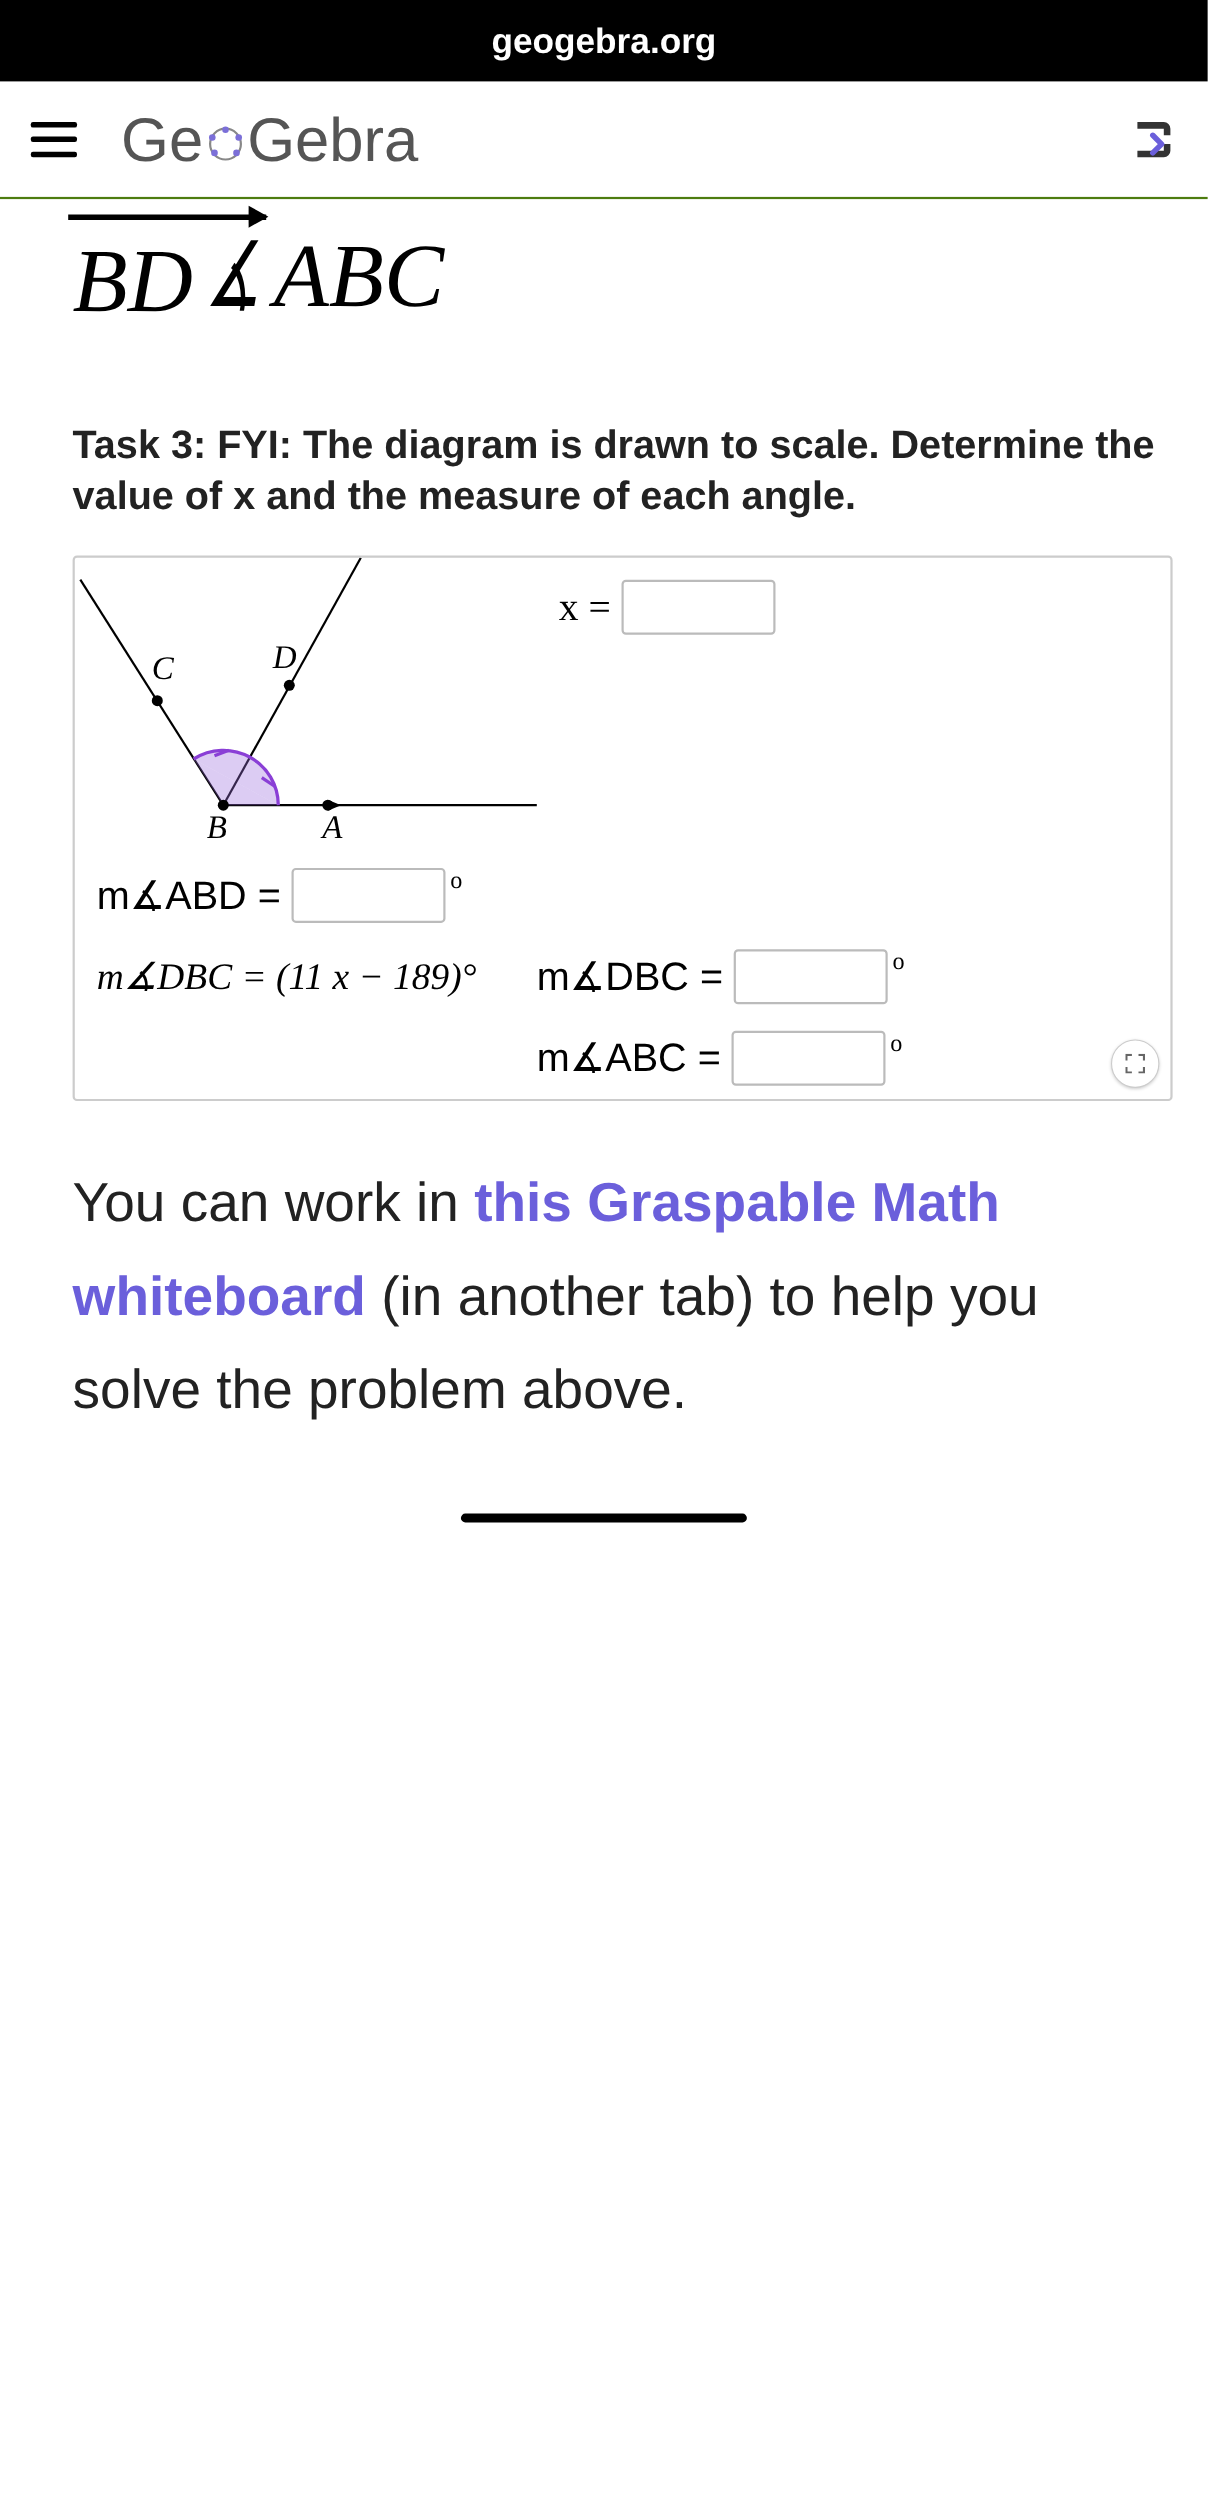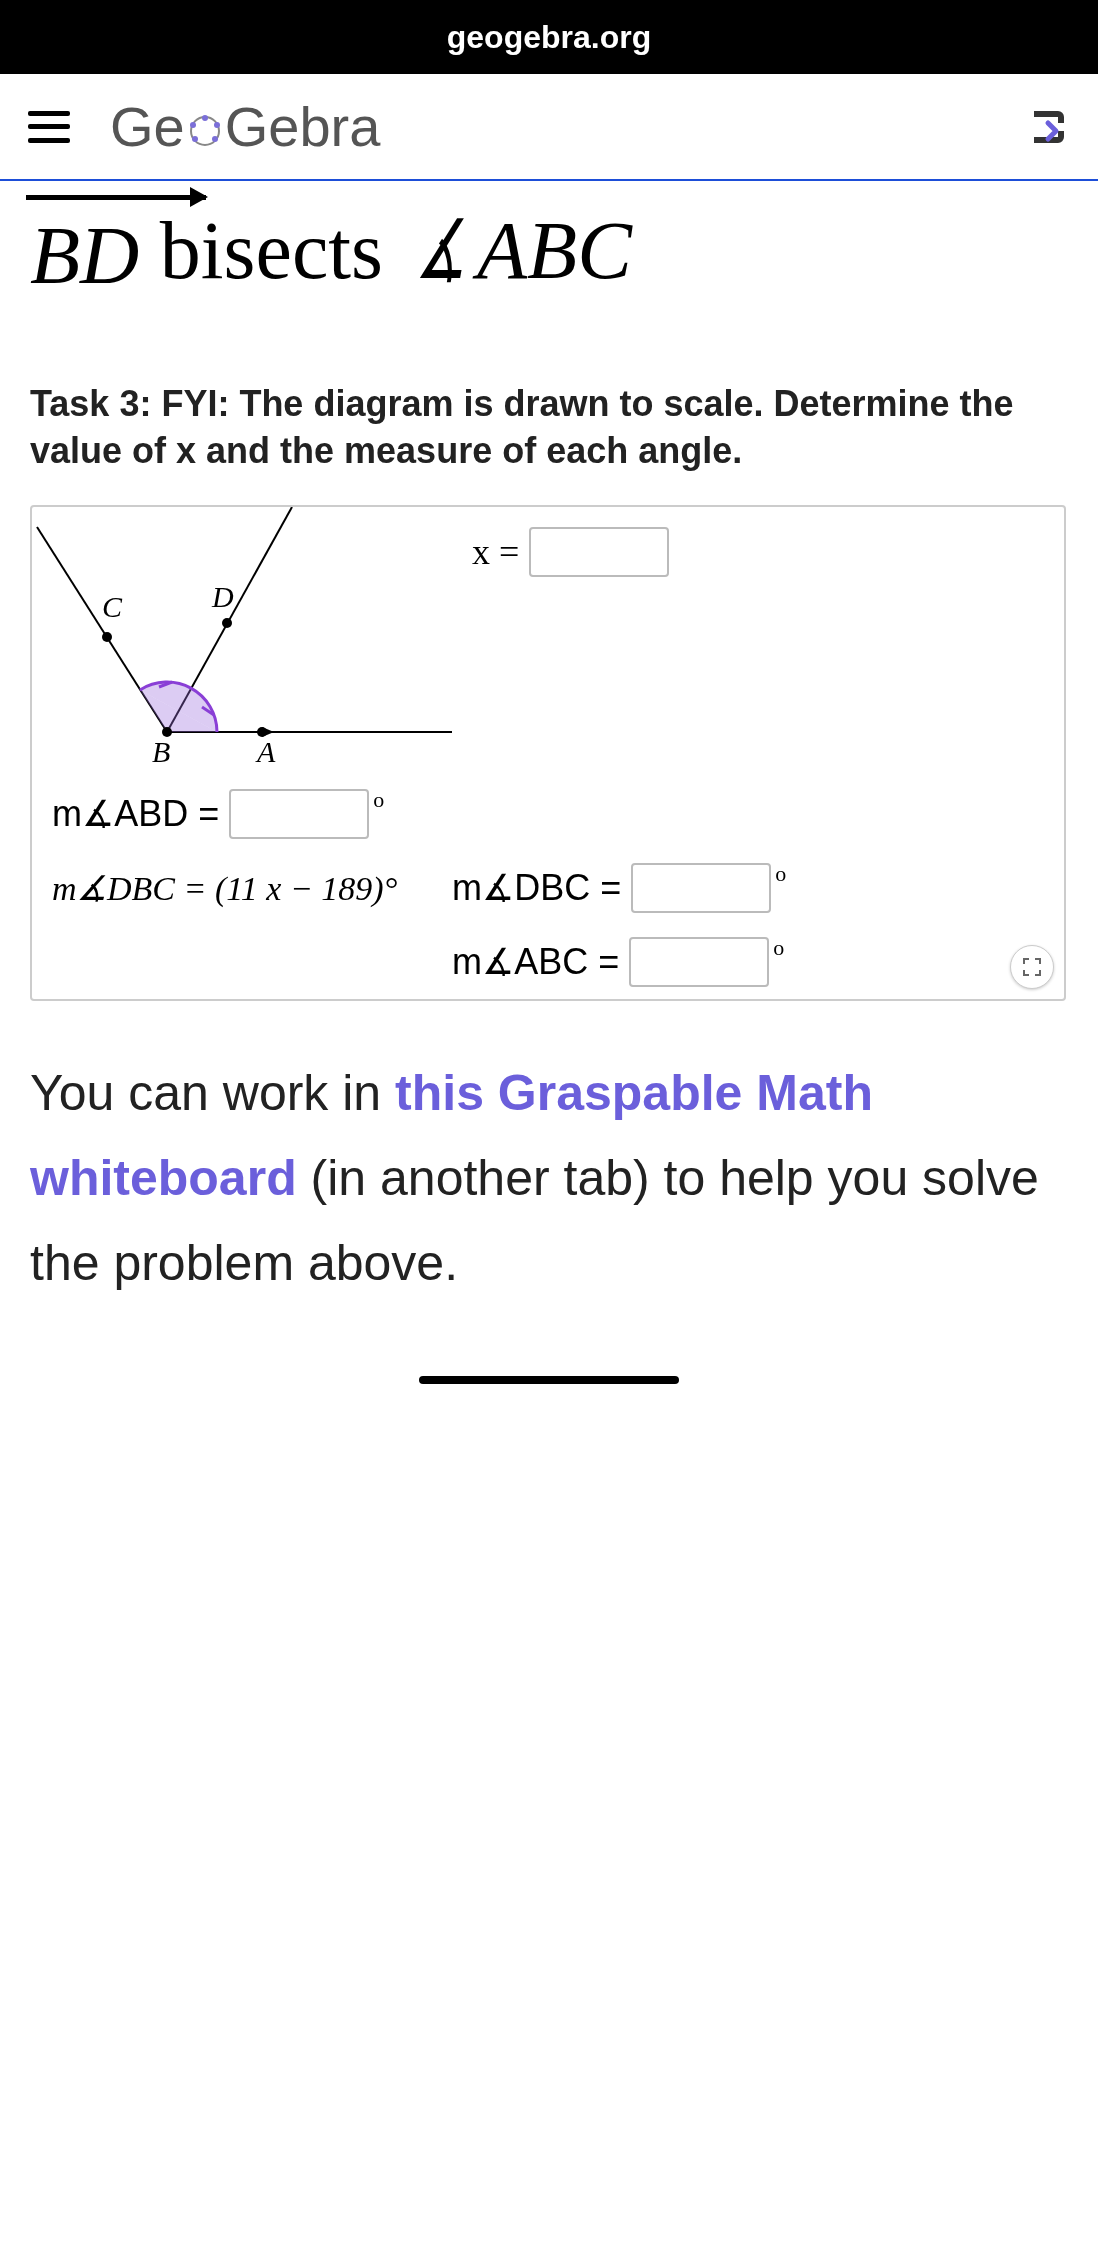--- a/index.html
+++ b/index.html
@@ -16,21 +16,21 @@
     display: flex;
     align-items: center;
     justify-content: center;
     font-size: 32px;
     font-weight: 600;
   }
   .header {
     display: flex;
     align-items: center;
     padding: 20px 28px;
-    border-bottom: 2px solid #1d4ed8;
+    border-bottom: 2px solid #4d7c0f;
   }
   .hamburger {
     width: 42px;
     height: 32px;
     display: flex;
     flex-direction: column;
     justify-content: space-between;
     margin-right: 40px;
     cursor: pointer;
   }
@@ -55,20 +55,21 @@
     margin: 0 2px;
   }
   .sign-in-icon {
     margin-left: auto;
     width: 40px;
     height: 40px;
     cursor: pointer;
   }
   .content {
     padding: 20px 32px 0 30px;
+    margin-left: 36px;
   }
   .heading {
     font-family: "Times New Roman", serif;
     font-size: 82px;
     margin-bottom: 80px;
     display: flex;
     align-items: center;
     line-height: 1.1;
   }
   .ray-bd {
@@ -233,21 +234,20 @@
   </div>
 </div>
 
 <div class="content">
 
   <div class="heading">
     <span class="ray-bd">
       <span class="ray-arrow"></span>
       <span>BD</span>
     </span>
-    <span style="white-space:pre;"> bisects </span>
     <span class="ital"><span class="angle-sym">∡</span><span>ABC</span></span>
   </div>
 
   <div class="task-text">Task 3: FYI: The diagram is drawn to scale. Determine the value of x and the measure of each angle.</div>
 
   <div class="diagram-box">
     <div class="diagram-row1">
       <svg class="diagram-svg" viewBox="0 0 420 270">
 
         <line x1="135" y1="225" x2="740" y2="225" stroke="#000" stroke-width="2"></line>

